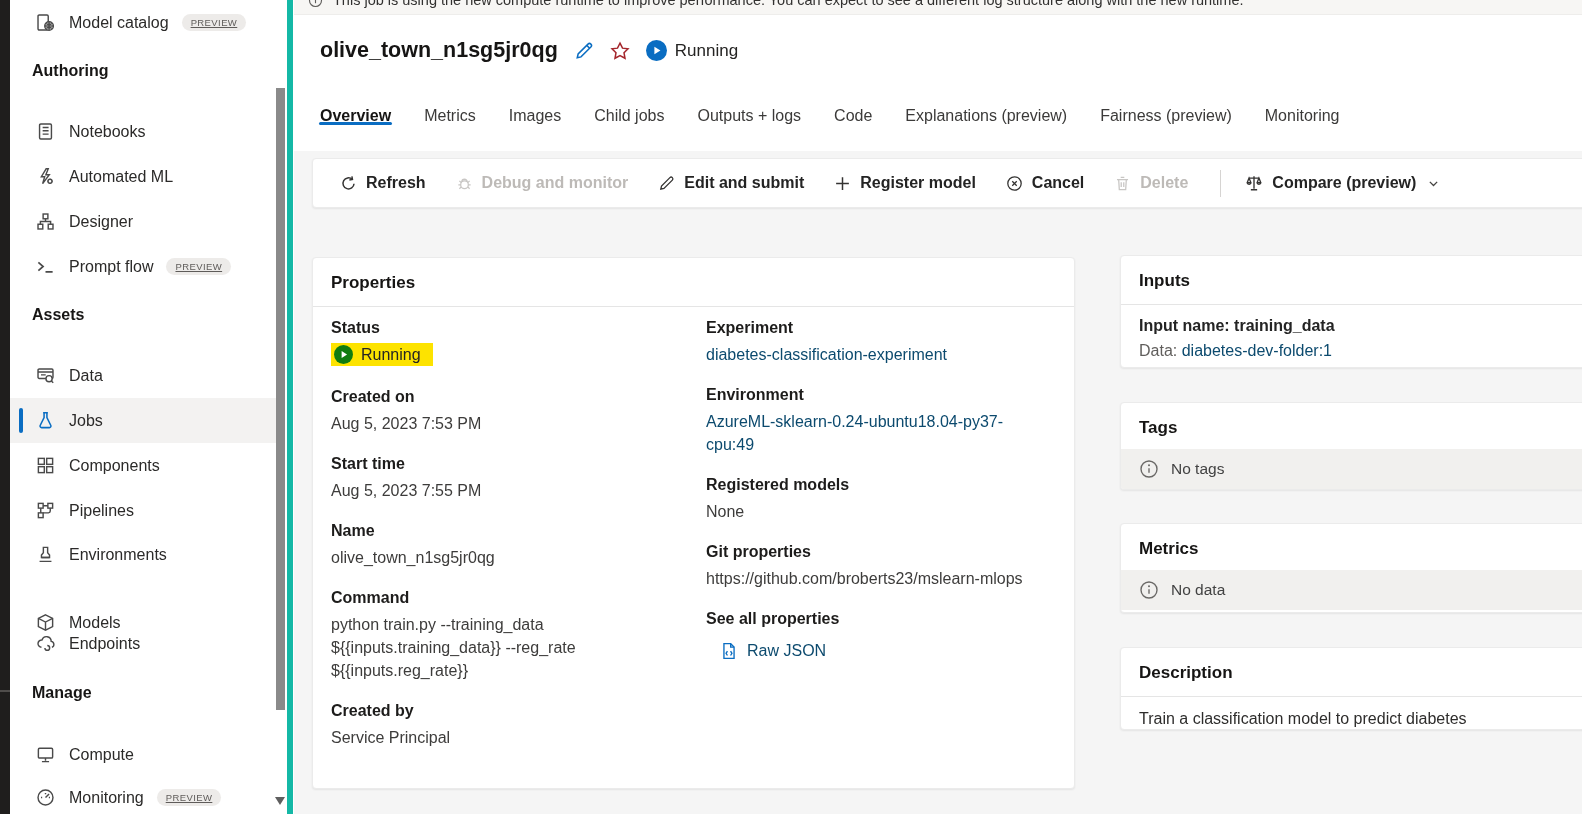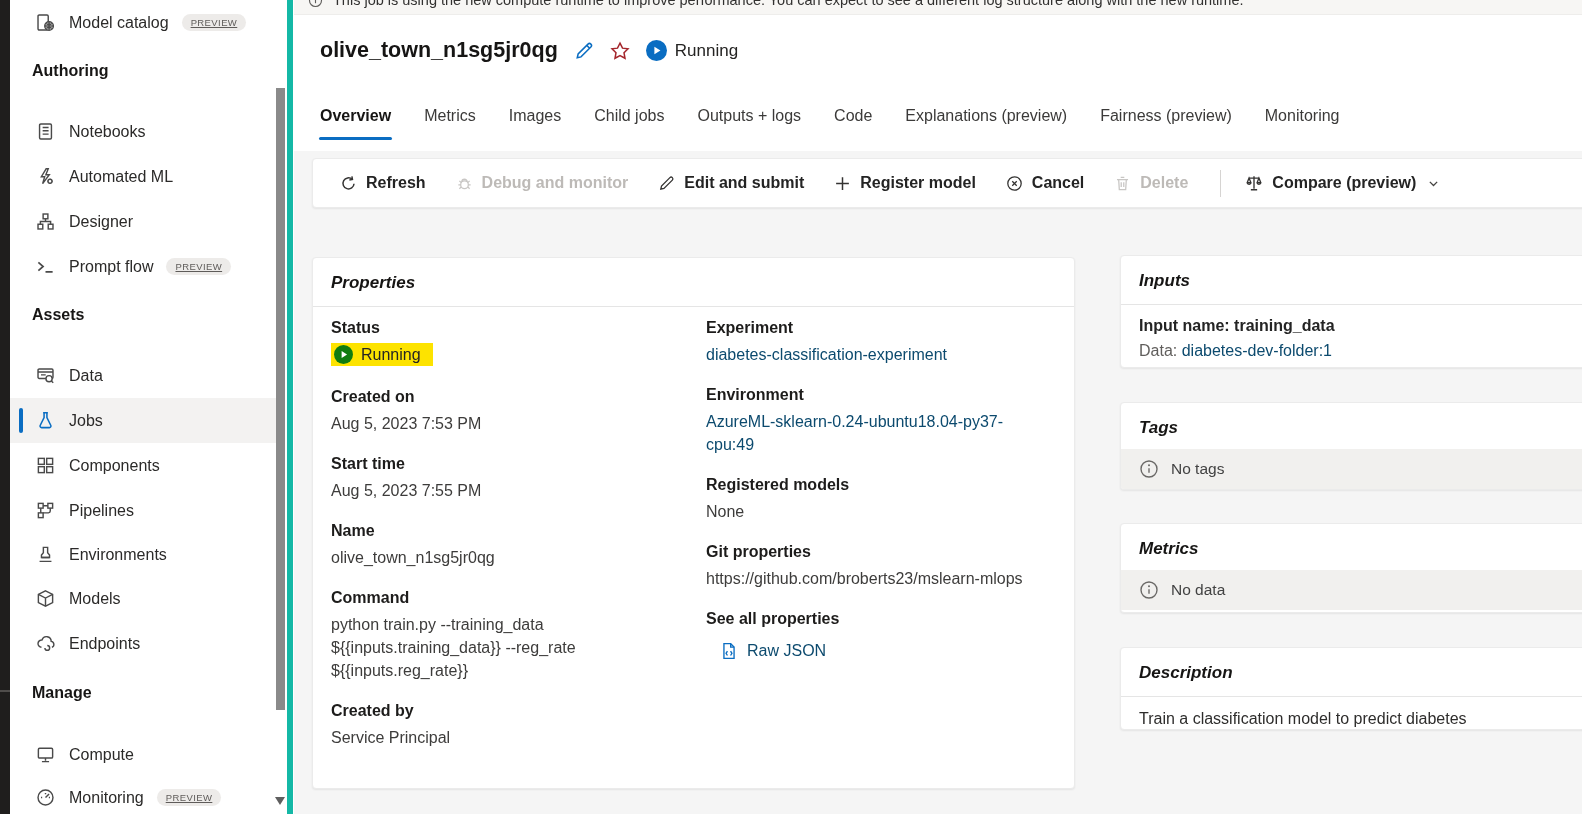--- a/index.html
+++ b/index.html
@@ -26,39 +26,39 @@
   
   .main { position:absolute; left:294px; top:0; right:0; bottom:0; background:#fff; }
   .banner { position:relative; height:15px; background:#f7f6f4; border-bottom:1px solid #eeedeb; overflow:hidden; }
   .banner-inner { position:absolute; top:-8px; left:14px; display:flex; align-items:center; gap:10px; font-size:14.5px; color:#323130; white-space:nowrap; }
   .title-row { position:absolute; top:38px; left:26px; display:flex; align-items:center; }
   .job-title { font-size:21.5px; font-weight:700; color:#161514; }
   .t-ic { margin-left:16px; display:flex; align-items:center; cursor:pointer; }
   .status-top { margin-left:16px; display:flex; align-items:center; gap:8px; font-size:17px; color:#252423; }
 
   .tabs { position:absolute; top:107px; left:26px; display:flex; gap:33px; font-size:16px; color:#3b3a39; }
-  .tab { position:relative; padding-bottom:15px; cursor:pointer; white-space:nowrap; }
+  .tab { position:relative; cursor:pointer; white-space:nowrap; }
   .tab.selected { font-weight:700; color:#161514; }
   .tab.selected::after { content:""; position:absolute; left:-1px; right:-1px; bottom:0; height:3px; background:#0a6dc2; border-radius:2px; }
 
   .content { position:absolute; top:151px; left:0; right:0; bottom:0; background:#f5f5f5; }
   .card { position:absolute; background:#fff; border:1px solid #ebebeb; border-radius:4px; box-shadow:0 1px 2px rgba(0,0,0,.07); }
 
   
   .toolbar { left:18px; top:7px; right:-6px; height:50px; display:flex; align-items:center; padding-left:27px; }
   .tb-item { display:flex; align-items:center; gap:9px; font-size:16px; font-weight:700; color:#242424; margin-right:30px; cursor:pointer; white-space:nowrap; }
   .tb-item .tb-ic { display:flex; color:#343332; }
   .tb-item.disabled { color:#bdbab7; cursor:default; }
   .tb-item.disabled .tb-ic { color:#c8c6c4; }
   .tb-divider { width:1px; height:27px; background:#d6d4d2; margin:0 24px 0 2px; }
   .chev { margin-left:2px; color:#454442; display:flex; }
 
   
   .props { left:18px; top:106px; width:763px; height:532px; overflow:hidden; }
-  .card-header { font-size:17px; font-weight:700; color:#161514; padding:15px 18px 13px; border-bottom:1px solid #e5e5e5;font-style:italic; }
+  .card-header { font-size:17px; font-weight:700; color:#161514; padding:15px 18px 13px; border-bottom:1px solid #e5e5e5; }
   .props-body { display:flex; padding:12px 18px 0; }
   .col-left { width:375px; padding-right:28px; }
   .col-right { width:342px; }
   .field { margin-bottom:20px; }
   .f-label { font-size:16px; font-weight:700; color:#1d1c1b; margin-bottom:6px; }
   .f-value { font-size:16px; color:#3d3c3b; line-height:23px; overflow-wrap:break-word; }
   a.link, .link { color:#0c4a6e; text-decoration:none; cursor:pointer; }
   .break-all { word-break:break-all; }
   .status-chip { display:inline-flex; align-items:center; gap:8px; background:#fde300; padding:2px 12px 2px 3px; font-size:16px; color:#242424; }
   .rawjson-row { display:flex; align-items:center; gap:9px; margin:14px 0 0 14px; font-size:16px; cursor:pointer; }
@@ -198,21 +198,21 @@
     <div class="side-row" style="top:532px">
       <span class="ic">
         <svg width="19" height="19" viewBox="0 0 16 16" fill="none" stroke="currentColor" stroke-width="1.2">
             <path d="M6.2 2h3.6v4.5l1.6 2v2H4.6v-2l1.6-2z"></path>
             <path d="M3 13.8h10M4.6 10.5h6.8"></path>
           </svg>
       </span>
       <span>Environments</span>
     </div>
 
-    <div class="side-row" style="top:576px">
+    <div class="side-row" style="top:600px">
       <span class="ic">
         <svg width="19" height="19" viewBox="0 0 16 16" fill="none" stroke="currentColor" stroke-width="1.2">
             <path d="M8 1.6 14 4.6v6.8L8 14.4 2 11.4V4.6z"></path>
             <path d="M2 4.6 8 7.6l6-3M8 7.6v6.8"></path>
           </svg>
       </span>
       <span>Models</span>
     </div>
 
     <div class="side-row" style="top:621px">

